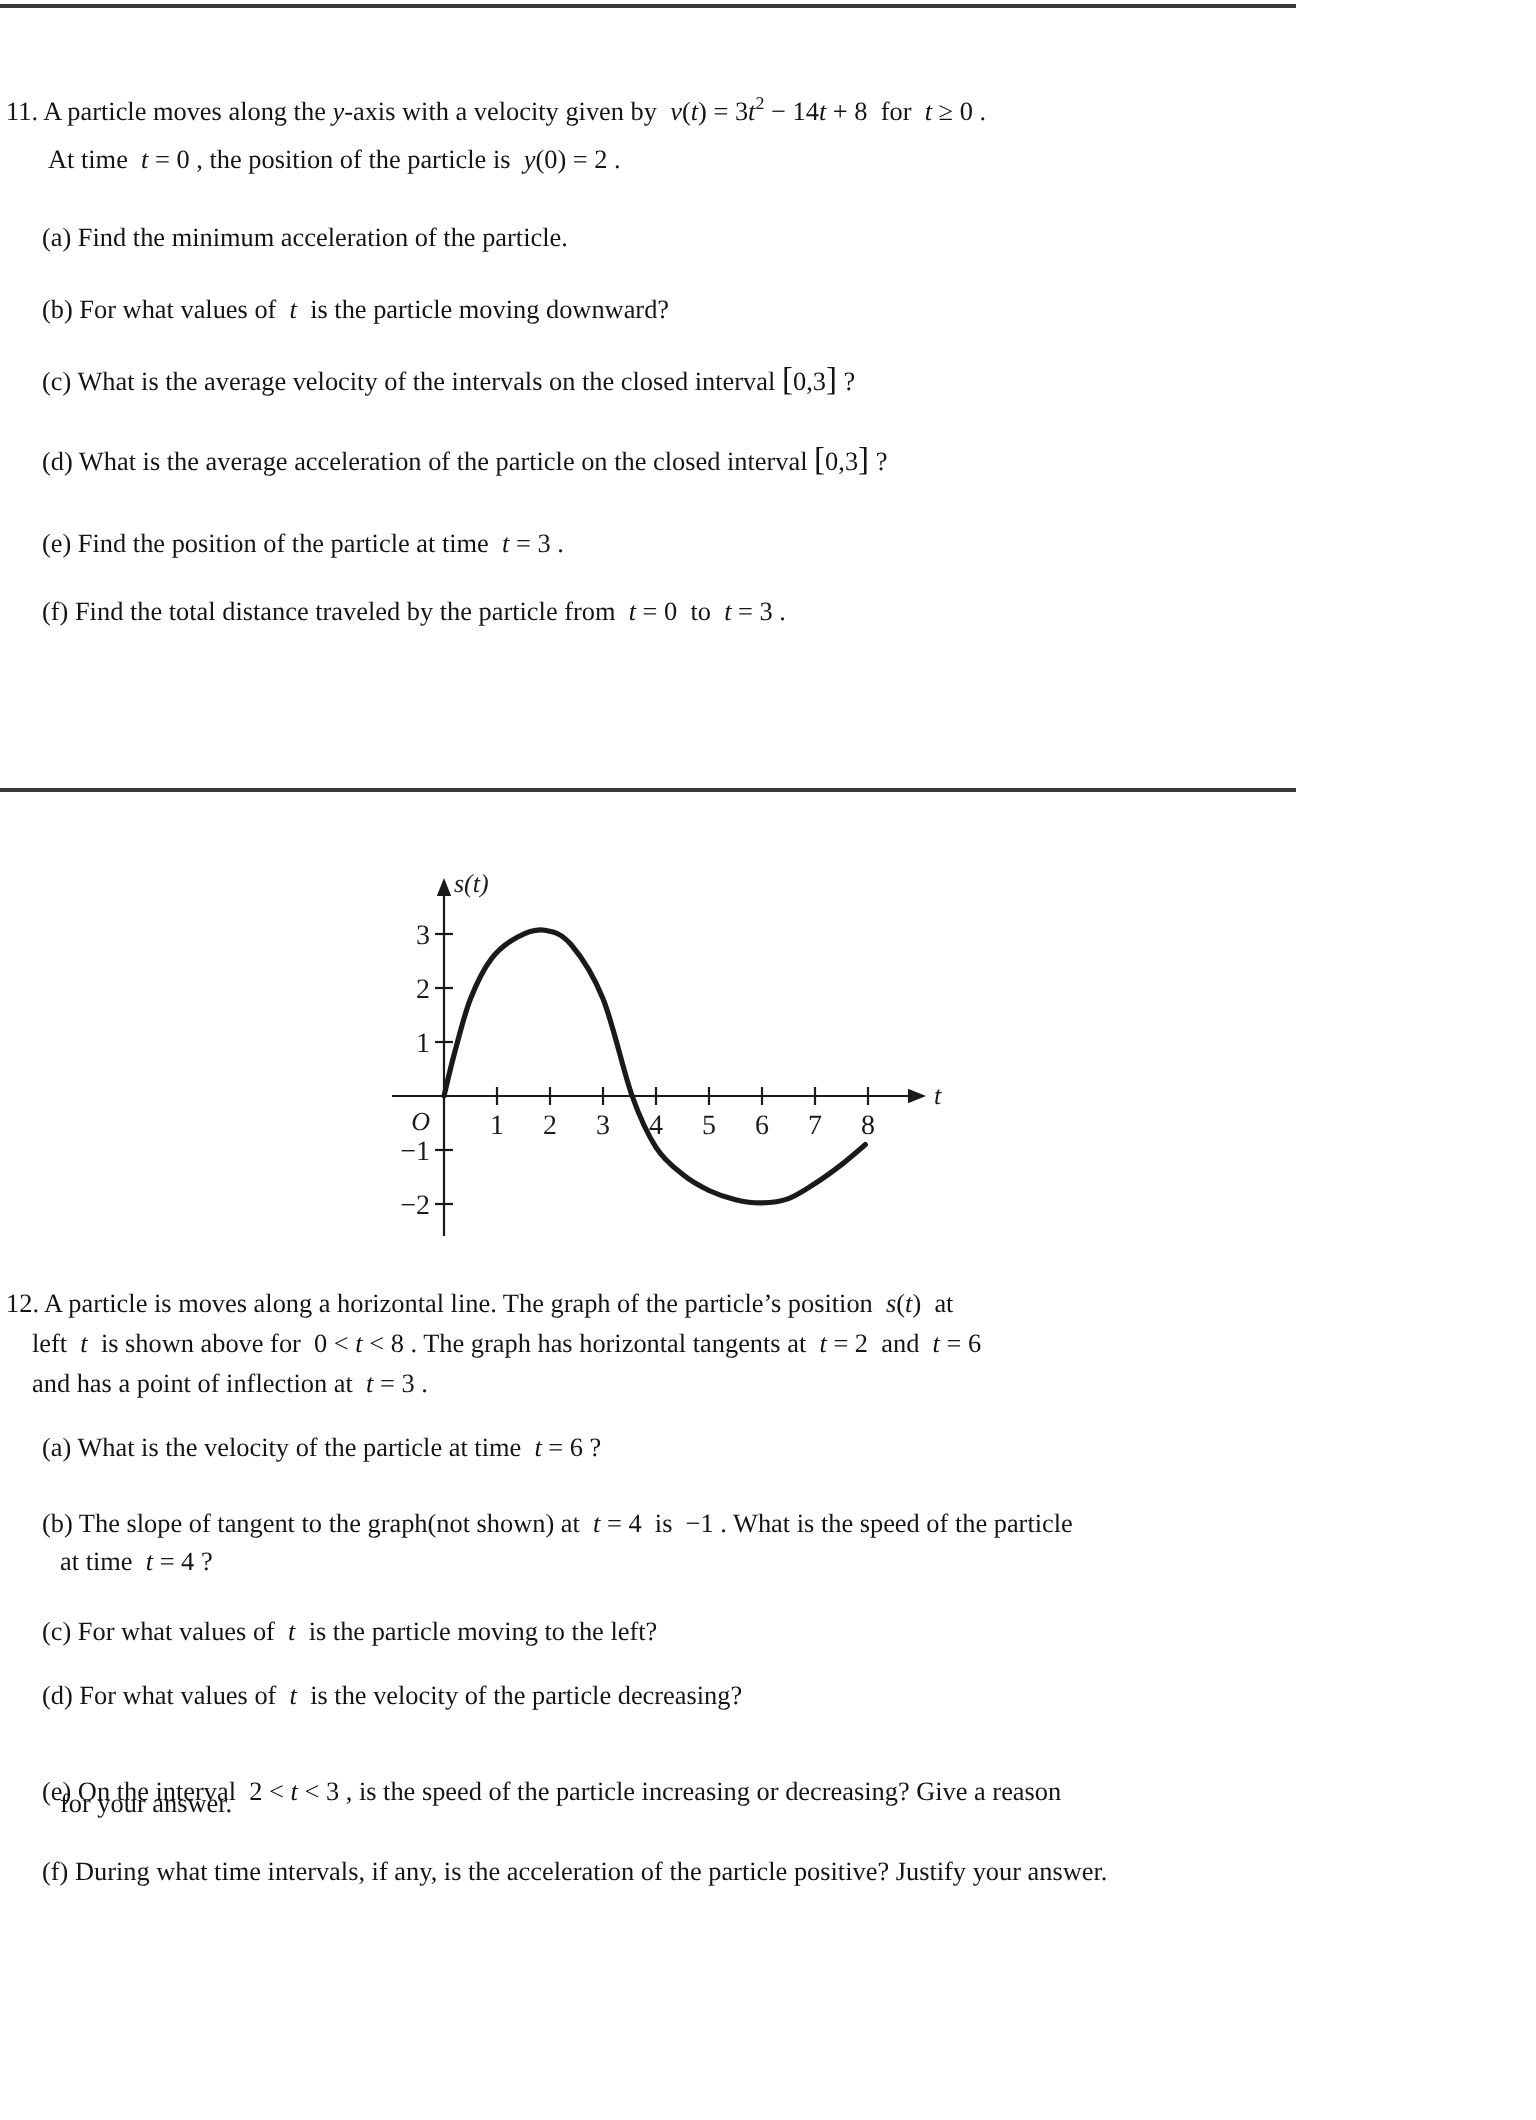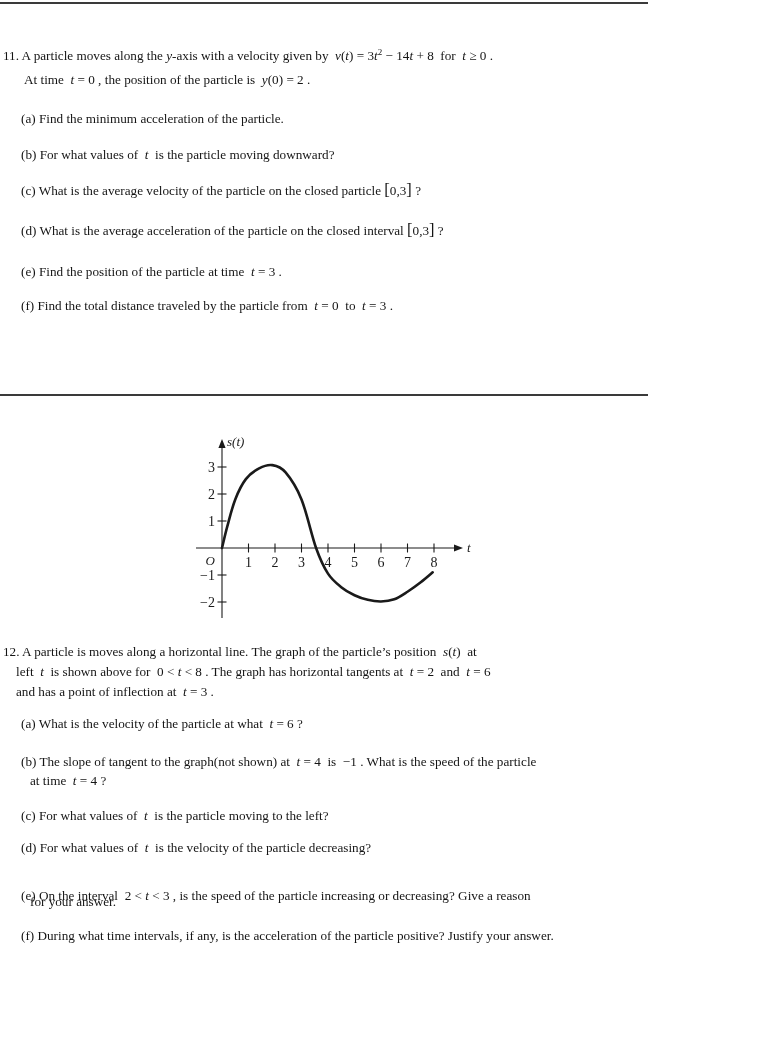--- a/index.html
+++ b/index.html
@@ -42,21 +42,21 @@
 <body>
 
 <div class="page">
 
   <div class="rule" style="top:2px;width:659px;"></div>
 
   <div class="tline" style="top:46px;left:3px;"><span>11. A particle moves along the </span><span class="it">y</span><span>-axis with a velocity given by  </span><span class="it">v</span><span>(</span><span class="it">t</span><span>) = 3</span><span class="it">t</span><sup>2</sup><span> − 14</span><span class="it">t</span><span> + 8  for  </span><span class="it">t</span><span> ≥ 0 .</span></div>
   <div class="tline" style="top:70px;left:24px;"><span>At time  </span><span class="it">t</span><span> = 0 , the position of the particle is  </span><span class="it">y</span><span>(0) = 2 .</span></div>
   <div class="tline" style="top:145px;left:21px;"><span>(b) For what values of  </span><span class="it">t</span><span>  is the particle moving downward?</span></div>
   <div class="tline" style="top:109px;left:21px;"><span>(a) Find the minimum acceleration of the particle.</span></div>
-  <div class="tline" style="top:180px;left:21px;"><span>(c) What is the average velocity of the particle on the closed particle </span><span class="lg">[</span><span>0,3</span><span class="lg">]</span><span> ?</span></div>
+  <div class="tline" style="top:180px;left:21px;"><span>(c) What is the average velocity of the intervals on the closed interval </span><span class="lg">[</span><span>0,3</span><span class="lg">]</span><span> ?</span></div>
   <div class="tline" style="top:220px;left:21px;"><span>(d) What is the average acceleration of the particle on the closed interval </span><span class="lg">[</span><span>0,3</span><span class="lg">]</span><span> ?</span></div>
   <div class="tline" style="top:262px;left:21px;"><span>(e) Find the position of the particle at time  </span><span class="it">t</span><span> = 3 .</span></div>
   <div class="tline" style="top:296px;left:21px;"><span>(f) Find the total distance traveled by the particle from  </span><span class="it">t</span><span> = 0  to  </span><span class="it">t</span><span> = 3 .</span></div>
 
   <div class="rule" style="top:394px;width:671px;"></div>
 
   <div class="graph" style="left:150px;top:425px;">
     <svg id="graph-svg" width="340" height="206" viewBox="0 0 340 206">
         <line x1="46" y1="123" x2="304" y2="123" class="axis"></line>
         <line x1="72" y1="193" x2="72" y2="20" class="axis"></line>
@@ -91,21 +91,21 @@
         <text x="77" y="21" class="axislabel">s(t)</text>
         <text x="317" y="127" class="axislabel">t</text>
         <text x="65" y="140" class="axislabel" text-anchor="end">O</text>
         <path d="M72,123 C72.88333333333333,119.4 75.09166666666667,109.5 77.3,101.4 C79.50833333333333,93.30000000000001 82.15833333333333,82.275 85.25,74.4 C88.34166666666667,66.525 91.875,59.32500000000001 95.85,54.150000000000006 C99.82499999999999,48.975 104.68333333333332,45.69 109.1,43.349999999999994 C113.51666666666667,41.00999999999999 117.93333333333332,39.434999999999995 122.35,40.11 C126.76666666666667,40.785000000000004 130.74166666666667,41.685 135.6,47.400000000000006 C140.45833333333331,53.11500000000001 146.42083333333335,61.800000000000004 151.5,74.4 C156.57916666666665,87 161.65833333333333,110.625 166.075,123 C170.49166666666665,135.375 173.80416666666667,142.125 178,148.65 C182.19583333333333,155.175 186.83333333333334,158.55 191.25,162.15 C195.66666666666666,165.75 200.08333333333334,168.135 204.5,170.25 C208.91666666666666,172.365 213.33333333333334,173.805 217.75,174.84 C222.16666666666666,175.875 226.58333333333334,176.55 231,176.46 C235.41666666666666,176.37 239.83333333333334,175.92000000000002 244.25,174.3 C248.66666666666666,172.68 253.08333333333334,169.57500000000002 257.5,166.74 C261.9166666666667,163.905 266.5541666666667,160.53 270.75,157.29 C274.9458333333333,154.04999999999998 280.6875,148.965 282.675,147.3" class="curve"></path>
       </svg>
   </div>
 
   <div class="tline" style="top:642px;left:3px;"><span>12. A particle is moves along a horizontal line. The graph of the particle’s position  </span><span class="it">s</span><span>(</span><span class="it">t</span><span>)  at</span></div>
   <div class="tline" style="top:662px;left:16px;"><span>left  </span><span class="it">t</span><span>  is shown above for  0 &lt; </span><span class="it">t</span><span> &lt; 8 . The graph has horizontal tangents at  </span><span class="it">t</span><span> = 2  and  </span><span class="it">t</span><span> = 6</span></div>
   <div class="tline" style="top:682px;left:16px;"><span>and has a point of inflection at  </span><span class="it">t</span><span> = 3 .</span></div>
-  <div class="tline" style="top:714px;left:21px;"><span>(a) What is the velocity of the particle at what  </span><span class="it">t</span><span> = 6 ?</span></div>
+  <div class="tline" style="top:714px;left:21px;"><span>(a) What is the velocity of the particle at time  </span><span class="it">t</span><span> = 6 ?</span></div>
   <div class="tline" style="top:752px;left:21px;"><span>(b) The slope of tangent to the graph(not shown) at  </span><span class="it">t</span><span> = 4  is  −1 . What is the speed of the particle</span></div>
   <div class="tline" style="top:771px;left:30px;"><span>at time  </span><span class="it">t</span><span> = 4 ?</span></div>
   <div class="tline" style="top:806px;left:21px;"><span>(c) For what values of  </span><span class="it">t</span><span>  is the particle moving to the left?</span></div>
   <div class="tline" style="top:838px;left:21px;"><span>(d) For what values of  </span><span class="it">t</span><span>  is the velocity of the particle decreasing?</span></div>
   <div class="tline" style="top:874px;left:21px;margin-top:12px;"><span>(e) On the interval  2 &lt; </span><span class="it">t</span><span> &lt; 3 , is the speed of the particle increasing or decreasing? Give a reason</span></div>
   <div class="tline" style="top:892px;left:30px;"><span>for your answer.</span></div>
   <div class="tline" style="top:926px;left:21px;"><span>(f) During what time intervals, if any, is the acceleration of the particle positive? Justify your answer.</span></div>
 
 </div>
 

